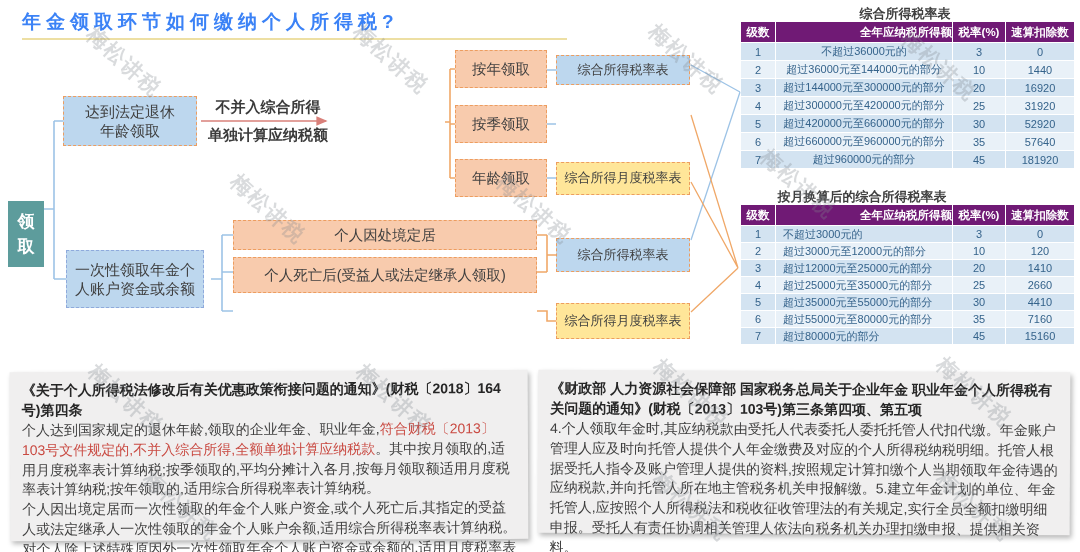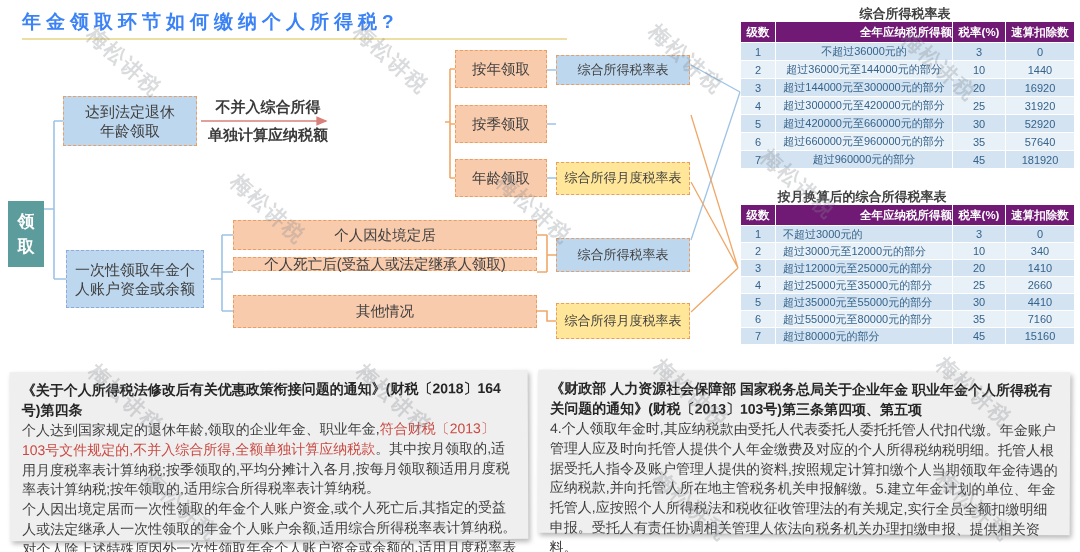--- a/index.html
+++ b/index.html
@@ -104,22 +104,21 @@
   <div class="box bg-peach" style="left:455px;top:159px;width:92px;height:38px;font-size:14.5px;">年龄领取</div>
 
   <div class="box bg-blue" style="left:556px;top:55px;width:134px;height:30px;font-size:13px;">综合所得税率表</div>
   <div class="box bg-yellow" style="left:556px;top:162px;width:134px;height:33px;font-size:13px;">综合所得月度税率表</div>
 
   <div class="box bg-blue bd-blue" style="left:66px;top:250px;width:138px;height:58px;font-size:15px;">
     <span><span>一次性领取年金个</span><br>
     <span>人账户资金或余额</span></span>
   </div>
   <div class="box bg-peach" style="left:233px;top:220px;width:304px;height:30px;font-size:14.5px;">个人因处境定居</div>
-  <div class="box bg-peach" style="left:233px;top:257px;width:304px;height:14px;font-size:14.5px;">个人死亡后(受益人或法定继承人领取)</div>
-  <div class="box bg-peach" style="left:233px;top:295px;width:304px;height:33px;font-size:14.5px;">其他情况</div>
+  <div class="box bg-peach" style="left:233px;top:257px;width:304px;height:36px;font-size:14.5px;">个人死亡后(受益人或法定继承人领取)</div>
   <div class="box bg-blue" style="left:556px;top:238px;width:134px;height:34px;font-size:13px;">综合所得税率表</div>
   <div class="box bg-yellow" style="left:556px;top:303px;width:134px;height:36px;font-size:13px;">综合所得月度税率表</div>
 
   <div class="table-title" style="left:740px;top:5px;">综合所得税率表</div>
   <table class="tax-table annual" style="left:740px;top:21px;">
     <colgroup>
         <col style="width:34px">
         <col style="width:176px">
         <col style="width:52px">
         <col style="width:68px">
@@ -198,21 +197,21 @@
         <tr>
           <td>1</td>
           <td>不超过3000元的</td>
           <td>3</td>
           <td>0</td>
         </tr>
         <tr>
           <td>2</td>
           <td>超过3000元至12000元的部分</td>
           <td>10</td>
-          <td>340</td>
+          <td>120</td>
         </tr>
         <tr>
           <td>3</td>
           <td>超过12000元至25000元的部分</td>
           <td>20</td>
           <td>1410</td>
         </tr>
         <tr>
           <td>4</td>
           <td>超过25000元至35000元的部分</td>

